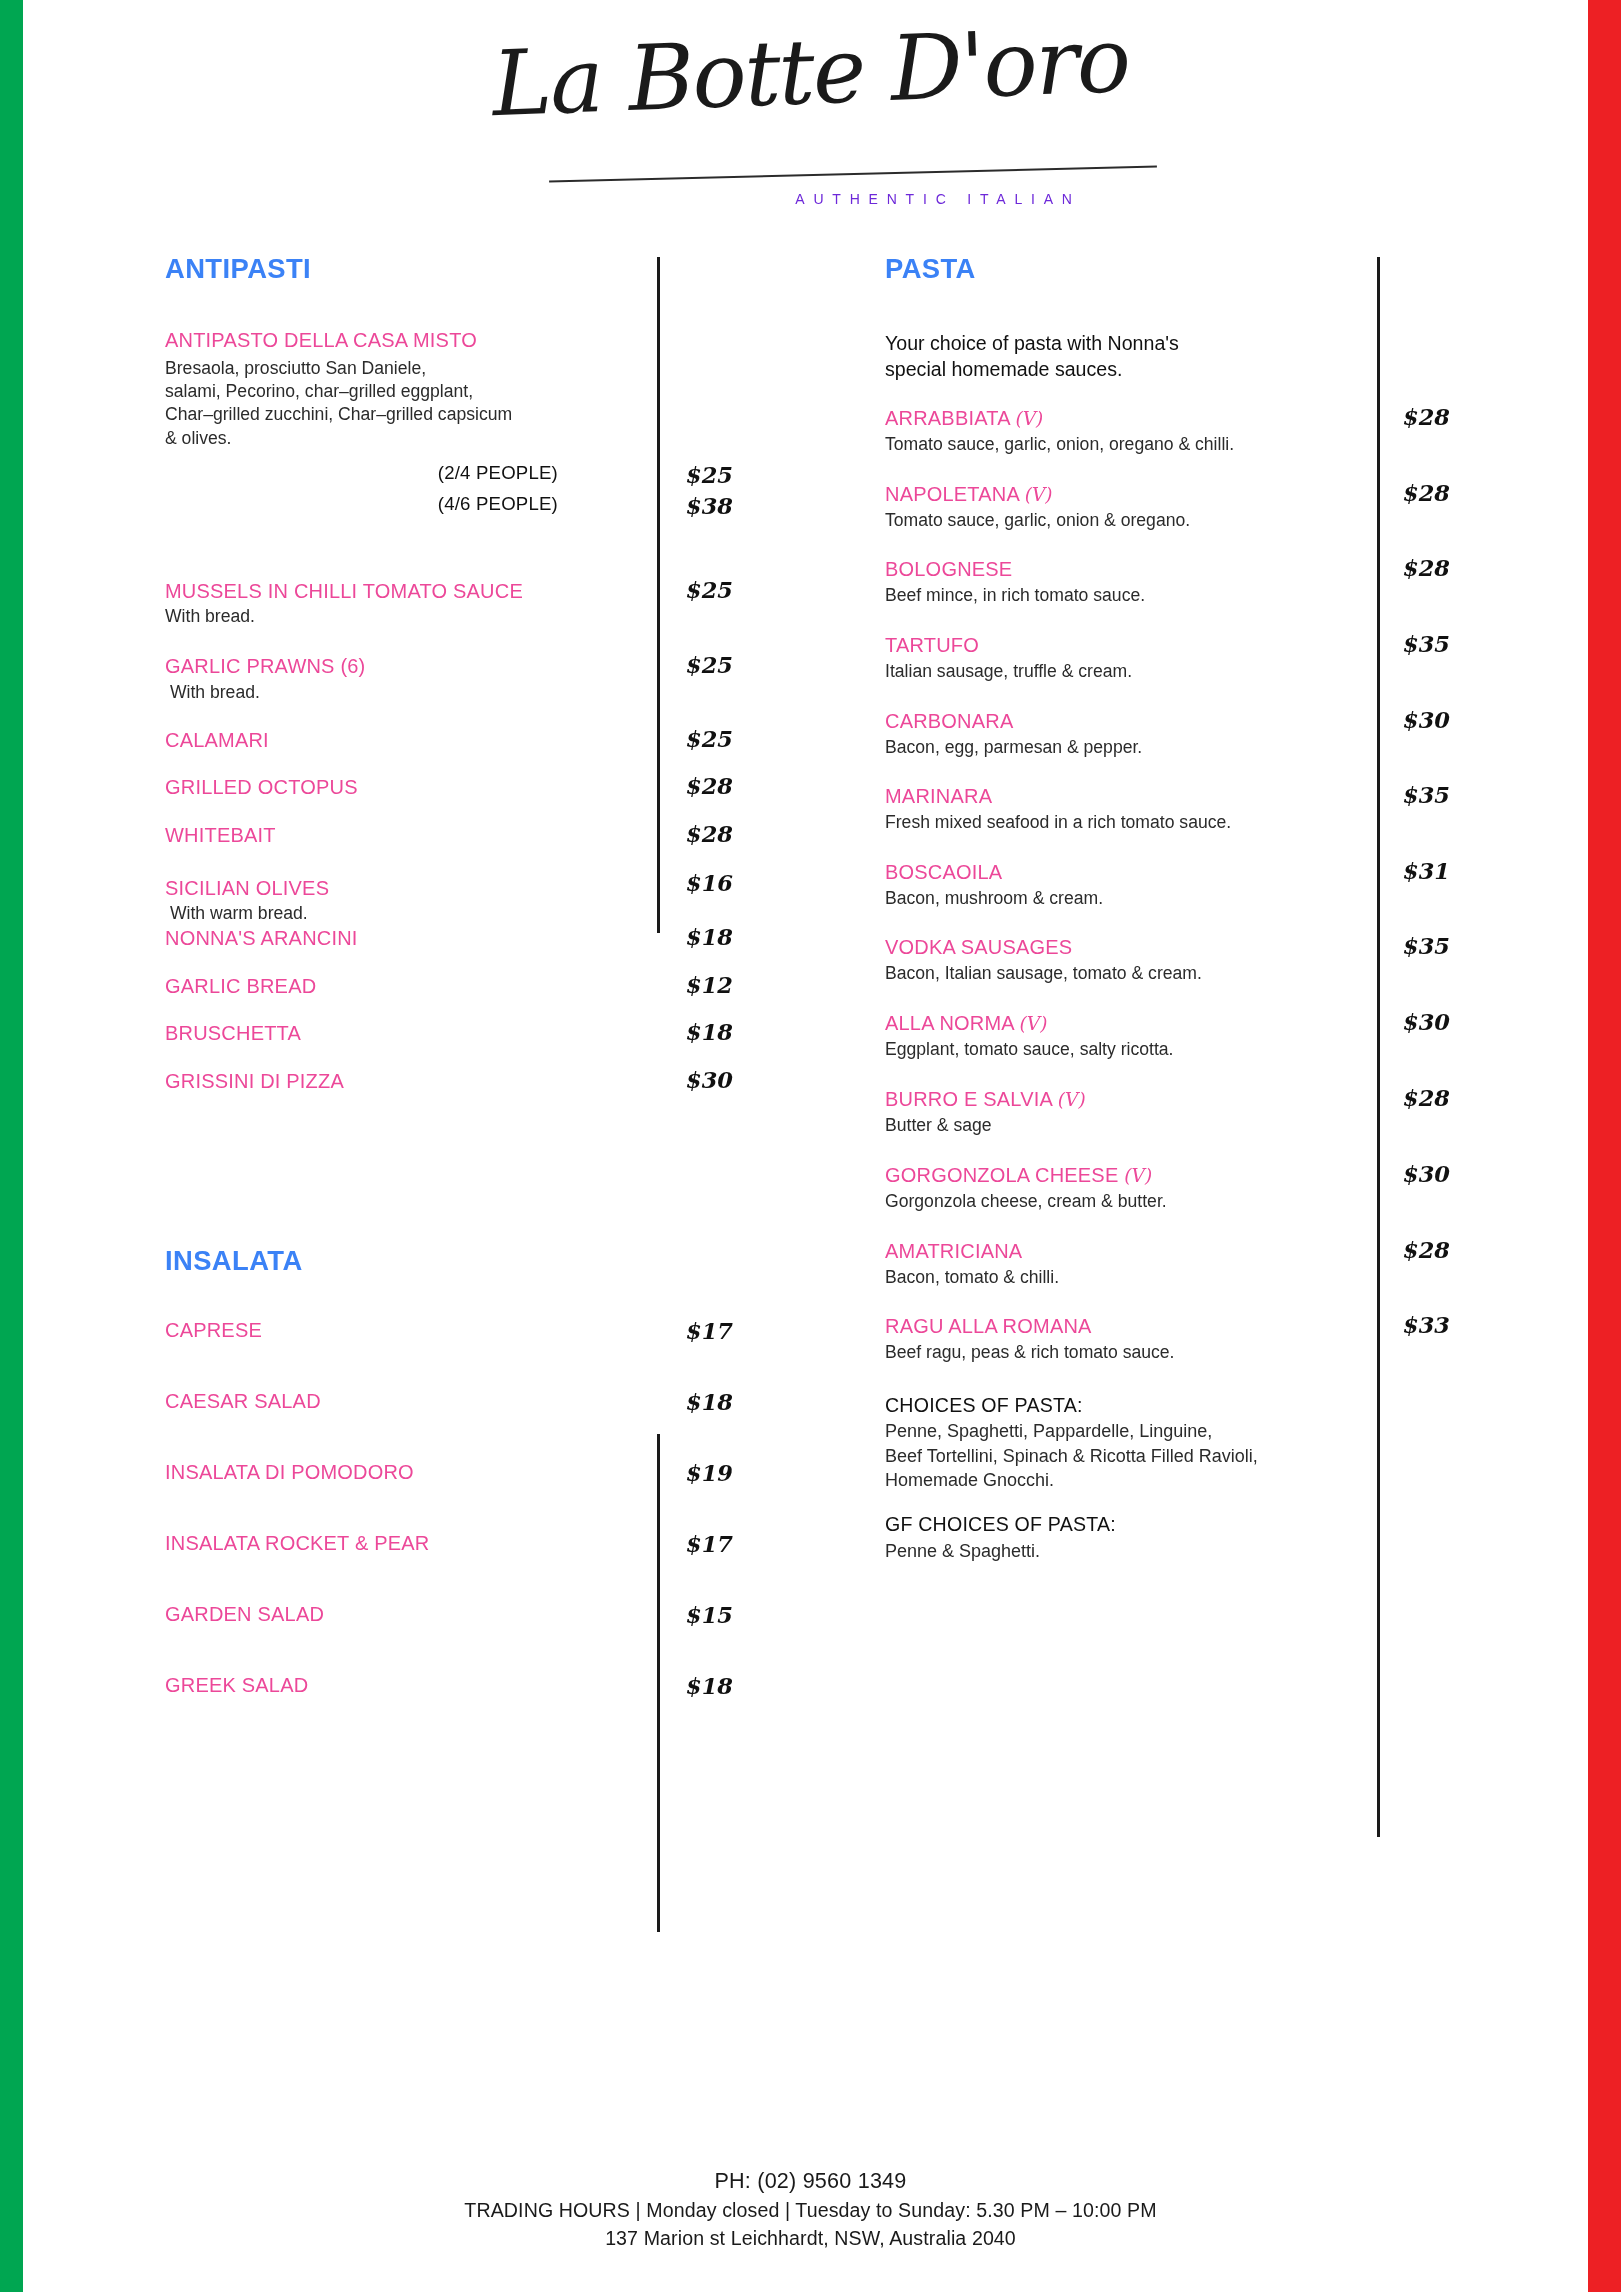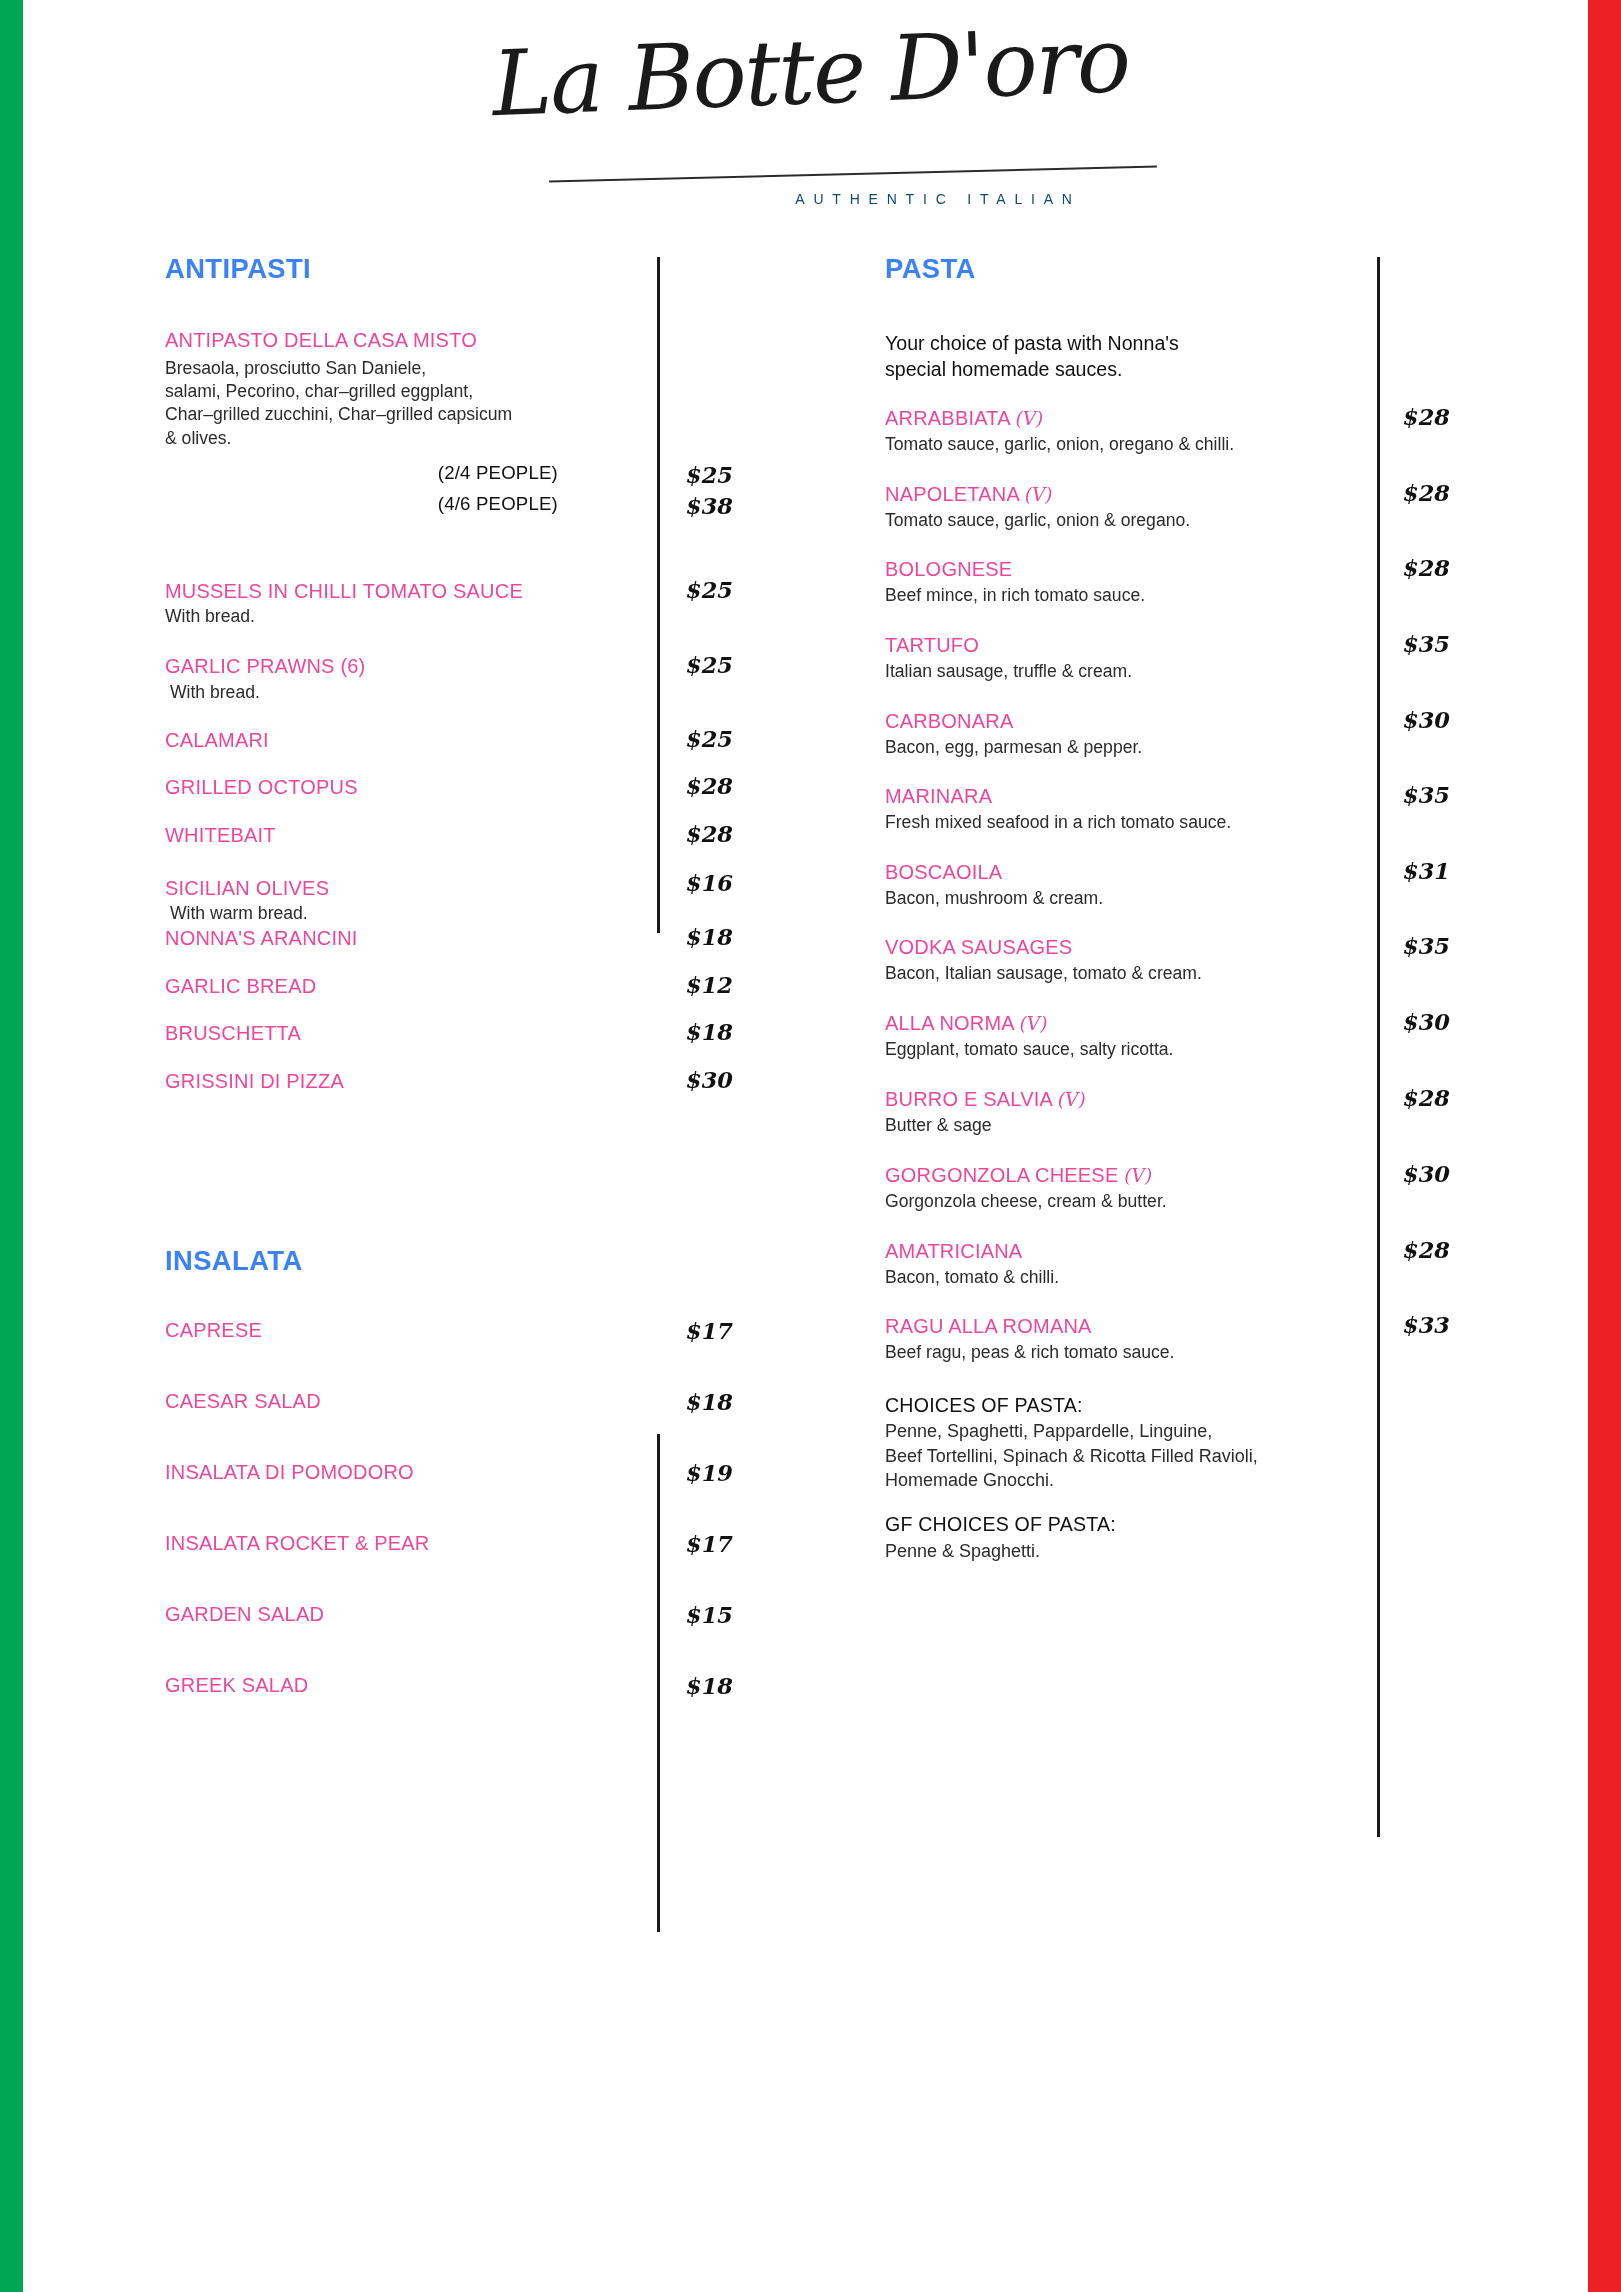--- a/index.html
+++ b/index.html
@@ -53,21 +53,21 @@
     transform: rotate(-1.4deg);
   }
   #logo-tagline {
     position: absolute;
     left: 0; top: 191px;
     width: 1621px;
     padding-left: 255px;
     text-align: center;
     font-size: 14px;
     letter-spacing: 8.8px;
-    color: #0c4a6e;
+    color: #6d28d9;
     font-weight: 400;
   }
 
   
   .column { position: absolute; }
   #col-left  { left: 165px; top: 253px;  width: 608px; }
   #col-right { left: 885px; top: 253px;  width: 627px; }
 
   
   .vrule { position: absolute; width: 2.5px; background: #1a1a1a; }
@@ -380,15 +380,20 @@
       <div class="choices-body">Beef Tortellini, Spinach &amp; Ricotta Filled Ravioli,</div>
       <div class="choices-body">Homemade Gnocchi.</div>
     </div>
 
     <div style="margin-top:21.6px;">
       <div class="choices-head">GF CHOICES OF PASTA:</div>
       <div class="choices-body" style="margin-top:2.9px;">Penne &amp; Spaghetti.</div>
     </div>
   </div>
 
+  <div id="footer">
+    <div id="footer-phone">PH: (02) 9560 1349</div>
+    <div class="footer-line">TRADING HOURS | Monday closed | Tuesday to Sunday:  5.30 PM – 10:00 PM</div>
+    <div class="footer-line">137 Marion st Leichhardt, NSW, Australia 2040</div>
+  </div>
 
 </div>
 
 
 </body></html>

